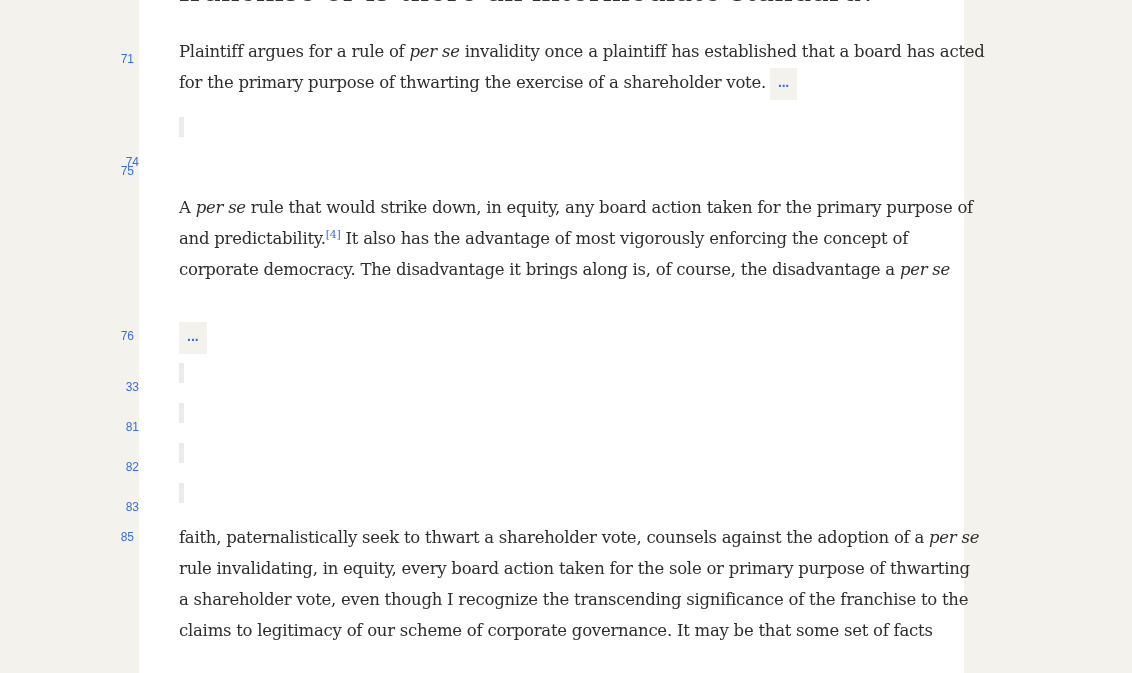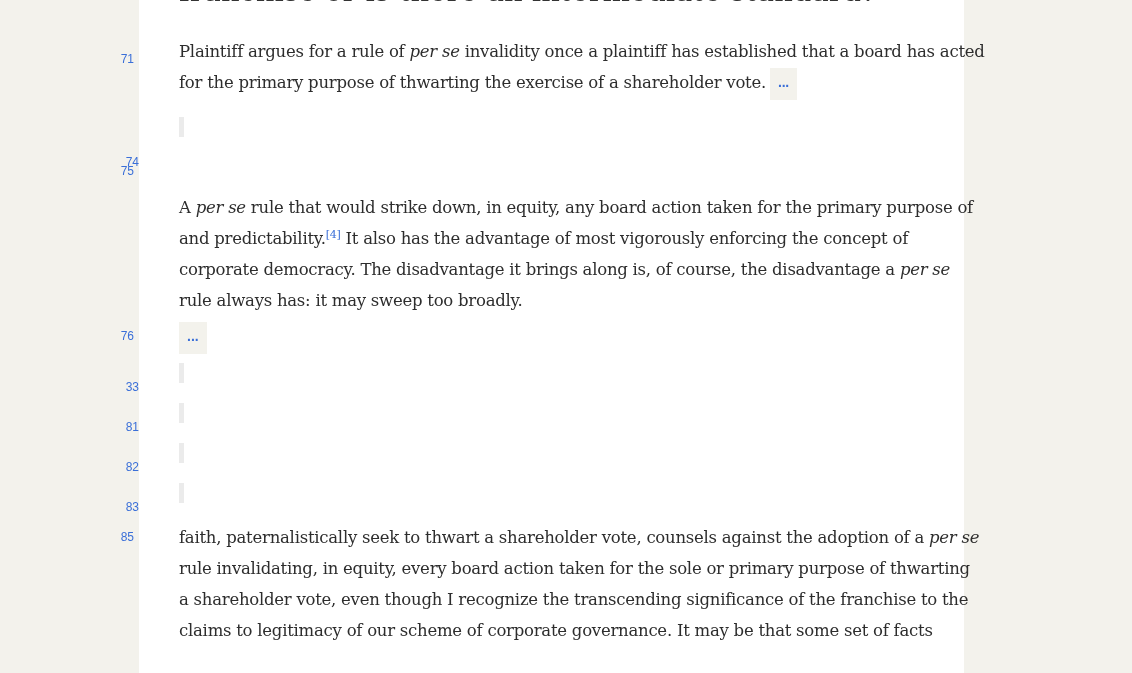--- a/index.html
+++ b/index.html
@@ -60,21 +60,20 @@
 </div>
 <div class="elide-bar" style="top:117px;"></div>
 
 <a class="num" style="left:111px; top:118px;margin-top:37px;">74</a>
 
 <a class="num" style="left:106px; top:164px;">75</a>
 <div class="para" style="top:147px;margin-top:45px;">
   <span class="ln"><span>A </span><i>per se</i><span> rule that would strike down, in equity, any board action taken for the primary purpose of</span></span>
   <span class="ln"><span>and predictability.</span><a class="fn">[4]</a><span> It also has the advantage of most vigorously enforcing the concept of</span></span>
   <span class="ln"><span>corporate democracy. The disadvantage it brings along is, of course, the disadvantage a </span><i>per se</i></span>
-  <span class="ln"><span>rule always has: it may sweep too broadly.</span></span>
 </div>
 
 <a class="num" style="left:106px; top:329px;">76</a>
 <span class="ellipsis block" style="top:322px; margin-left:0;">...</span>
 <div class="elide-bar" style="top:363px;"></div>
 
 <a class="num" style="left:111px; top:380px;">33</a>
 <div class="elide-bar" style="top:403px;"></div>
 
 <a class="num" style="left:111px; top:420px;">81</a>

